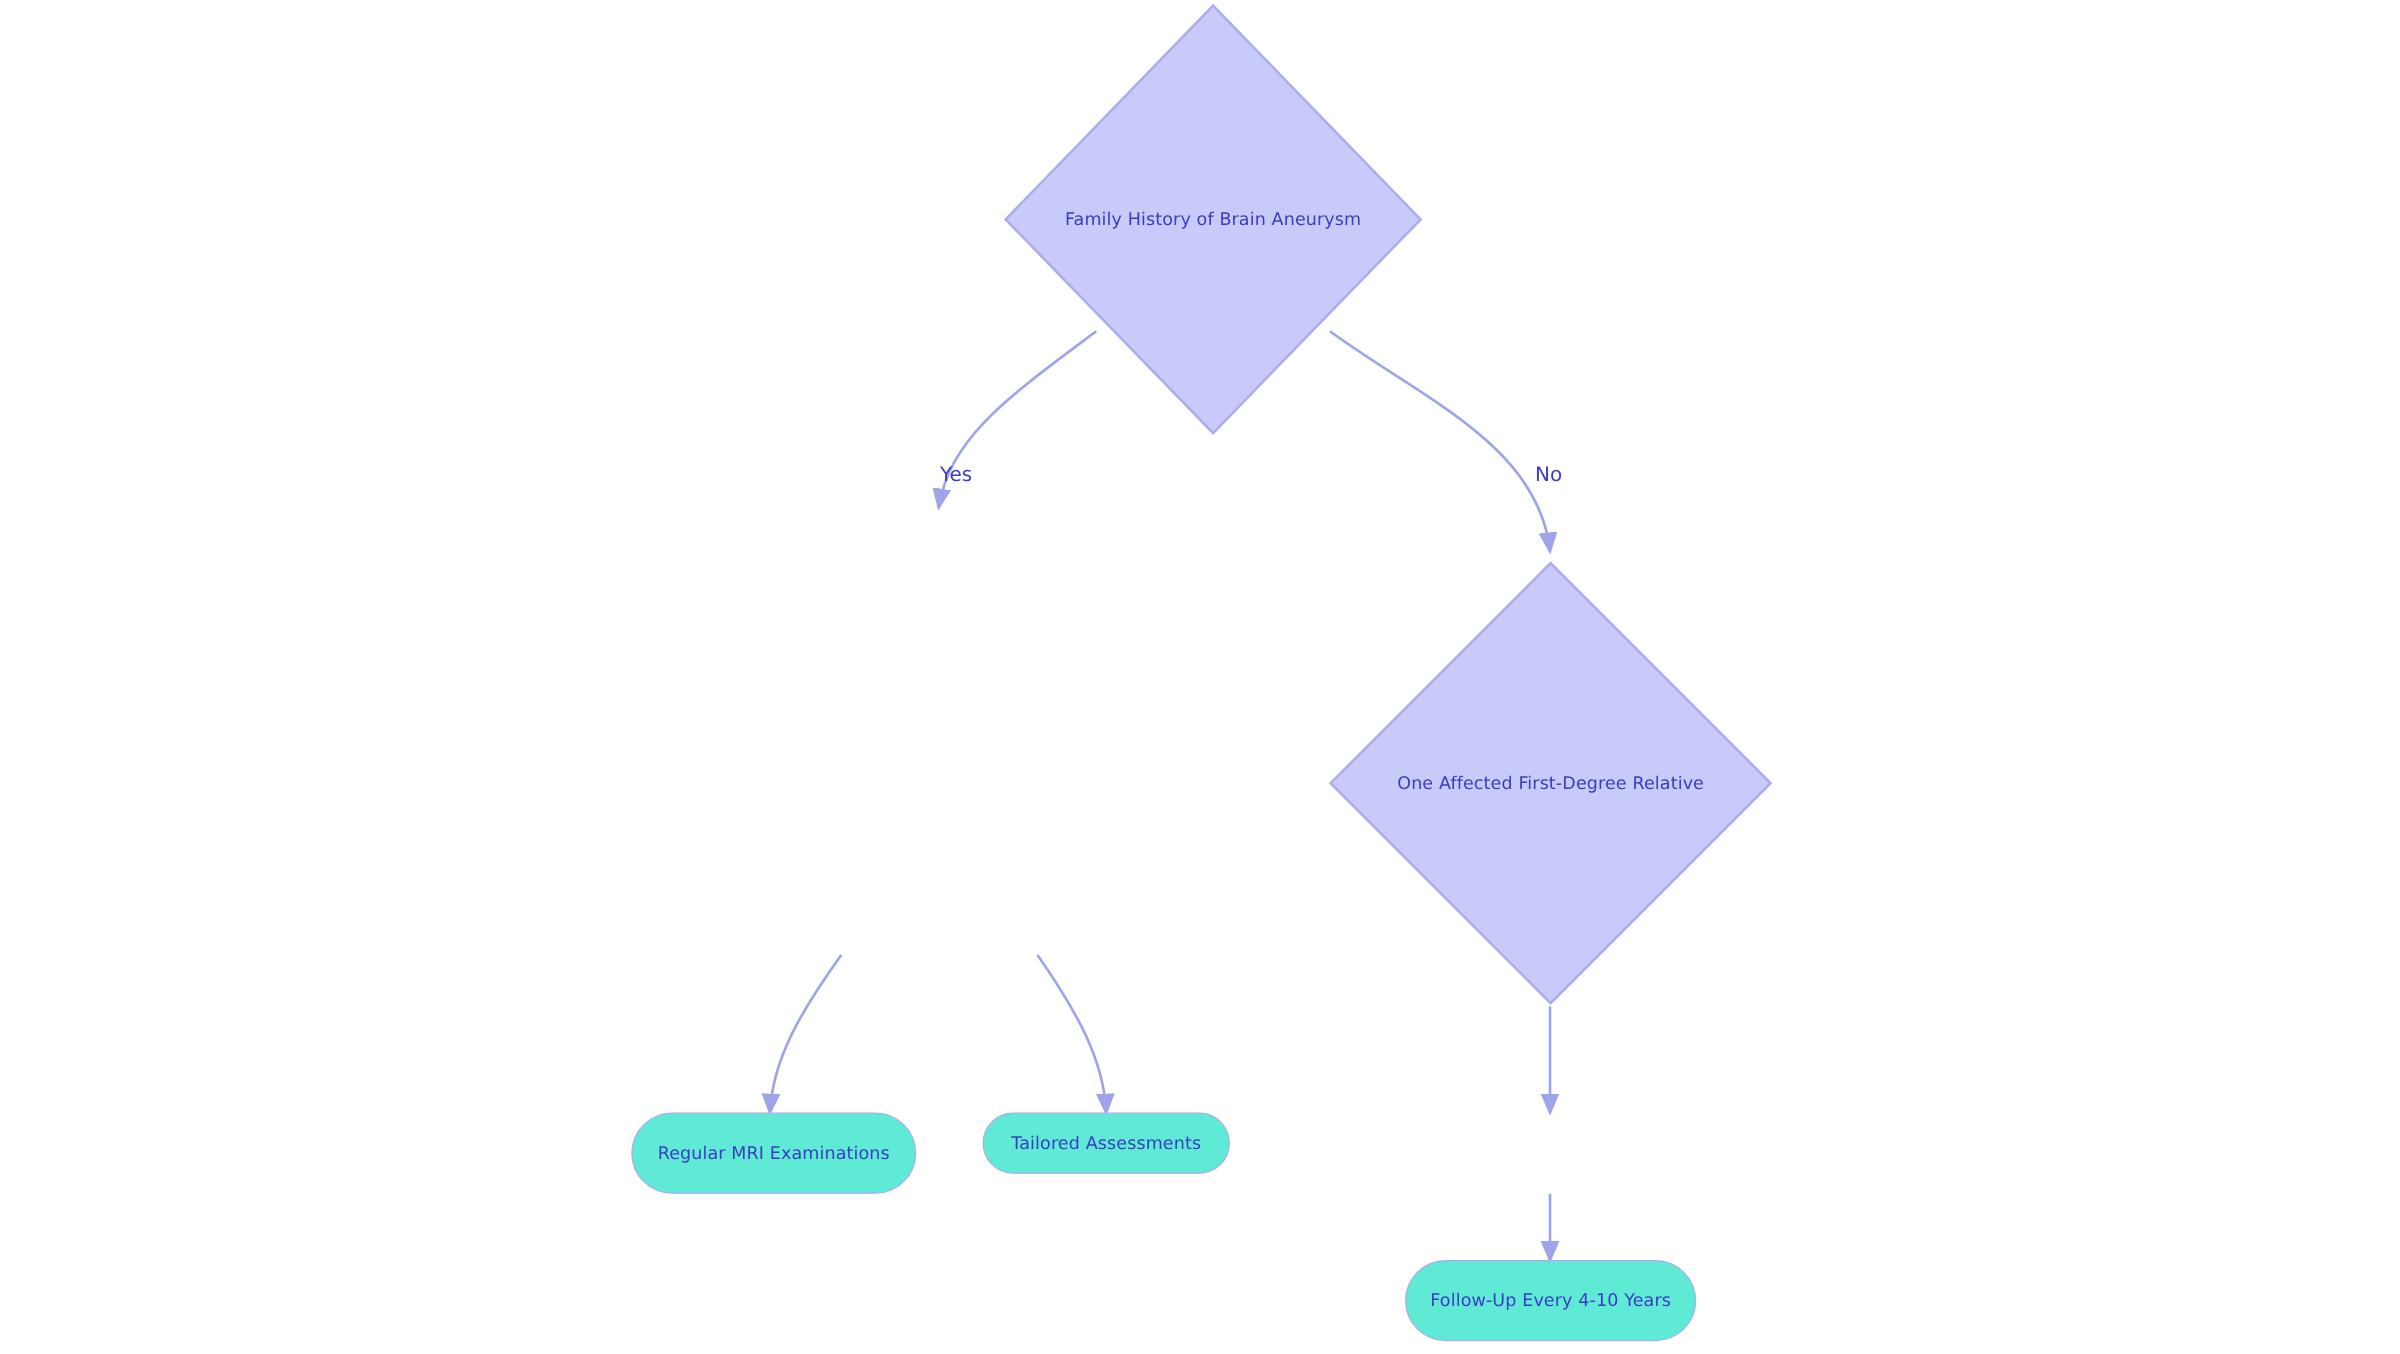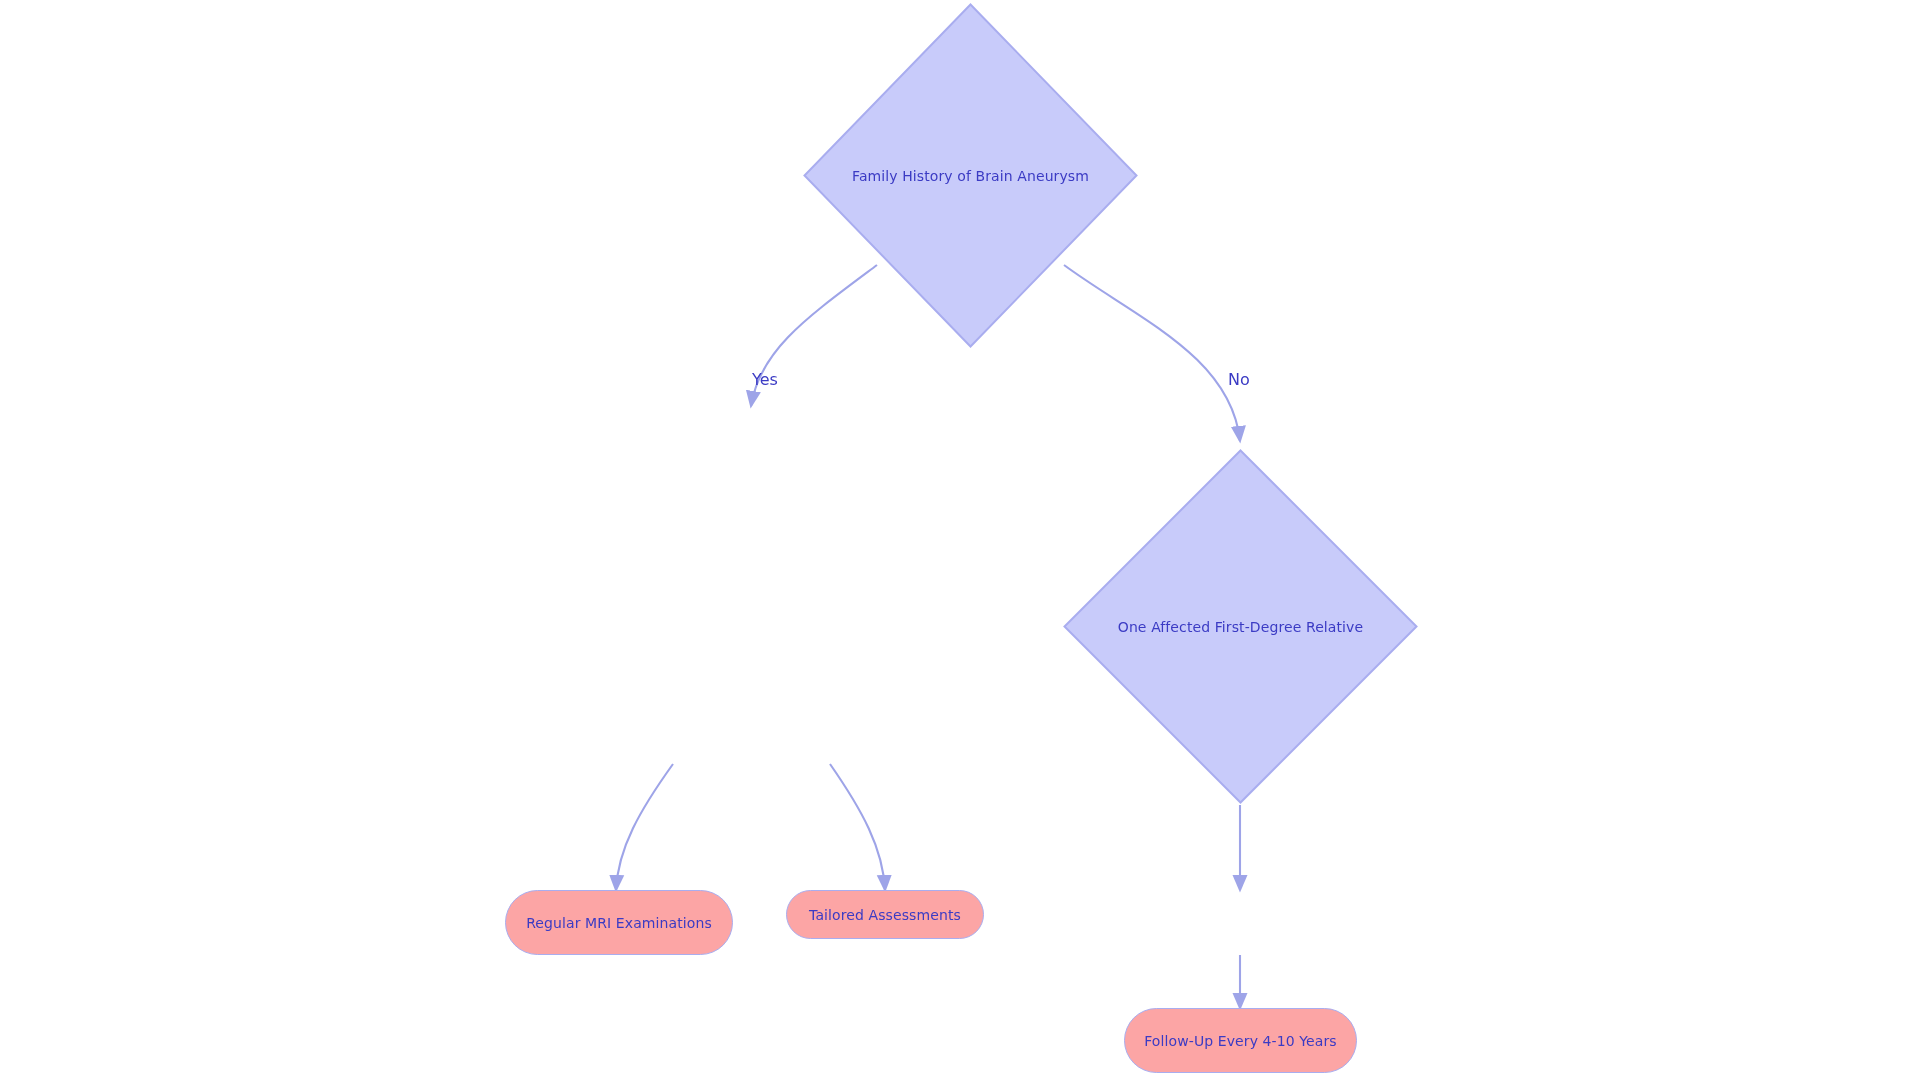--- a/index.html
+++ b/index.html
@@ -50,21 +50,21 @@
     color: #3b3bc4;
     font-size: 14px;
     font-weight: 400;
     letter-spacing: 0.1px;
     white-space: nowrap;
     text-align: center;
     line-height: 1;
   }
   .pill {
     position: absolute;
-    background: #fca5a5;
+    background: #5eead4;
     border: 1.6px solid #a9adef;
     border-radius: 999px;
     display: flex;
     align-items: center;
     justify-content: center;
     box-sizing: border-box;
   }
   .edge-label {
     position: absolute;
     color: #3b3bc4;

